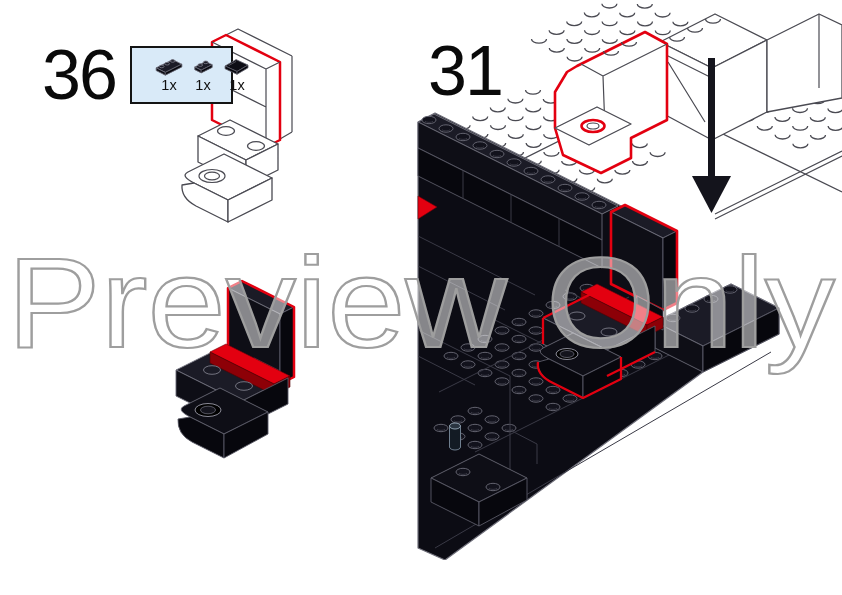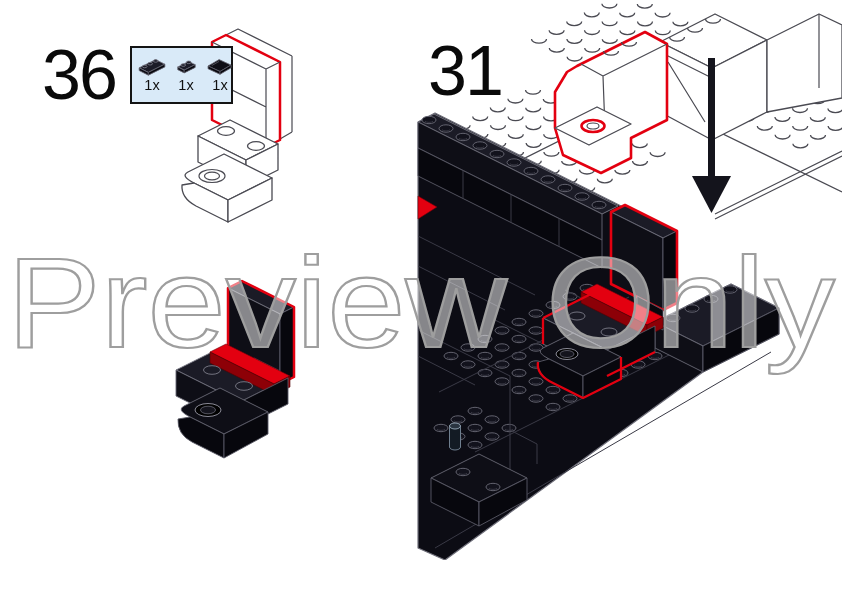--- a/index.html
+++ b/index.html
@@ -8,21 +8,21 @@
     --ghost:#4a4a52; --callout:#d9eaf8; --wm:#9e9e9e;
   }
   html,body{margin:0;padding:0;background:#fff;}
   .canvas{position:relative;width:842px;height:580px;background:#fff;overflow:hidden;
           font-family:"Liberation Sans",sans-serif;}
   .step-number{position:absolute;font-size:70px;letter-spacing:-2px;color:#0a0a0a;line-height:1;font-weight:400;}
   #num36{left:42px;top:40px;}
   #num37{left:428px;top:36px;}
   .callout{position:absolute;left:130px;top:46px;width:103px;height:58px;background:var(--callout);
            border:2.4px solid #141414;box-sizing:border-box;display:flex;justify-content:space-around;
-           align-items:flex-start;padding:7px 3px 2px;z-index:3;}
+           align-items:flex-start;padding:7px 20px 2px;z-index:3;}
   .part{display:flex;flex-direction:column;align-items:center;gap:1px;}
   .part .qty{font-size:14.5px;color:#101010;line-height:1;}
   .abs{position:absolute;}
   #ghost36{left:168px;top:28px;z-index:1;}
   #black36{left:166px;top:266px;z-index:1;}
   #s37{left:415px;top:0;z-index:1;}
   #wm{left:0;top:0;z-index:9;pointer-events:none;}
   
   .gh{stroke:#4a4a52;fill:#fff;stroke-width:1.3;stroke-linejoin:round;}
   .ghl{stroke:#4a4a52;fill:none;stroke-width:1.2;stroke-linejoin:round;}

